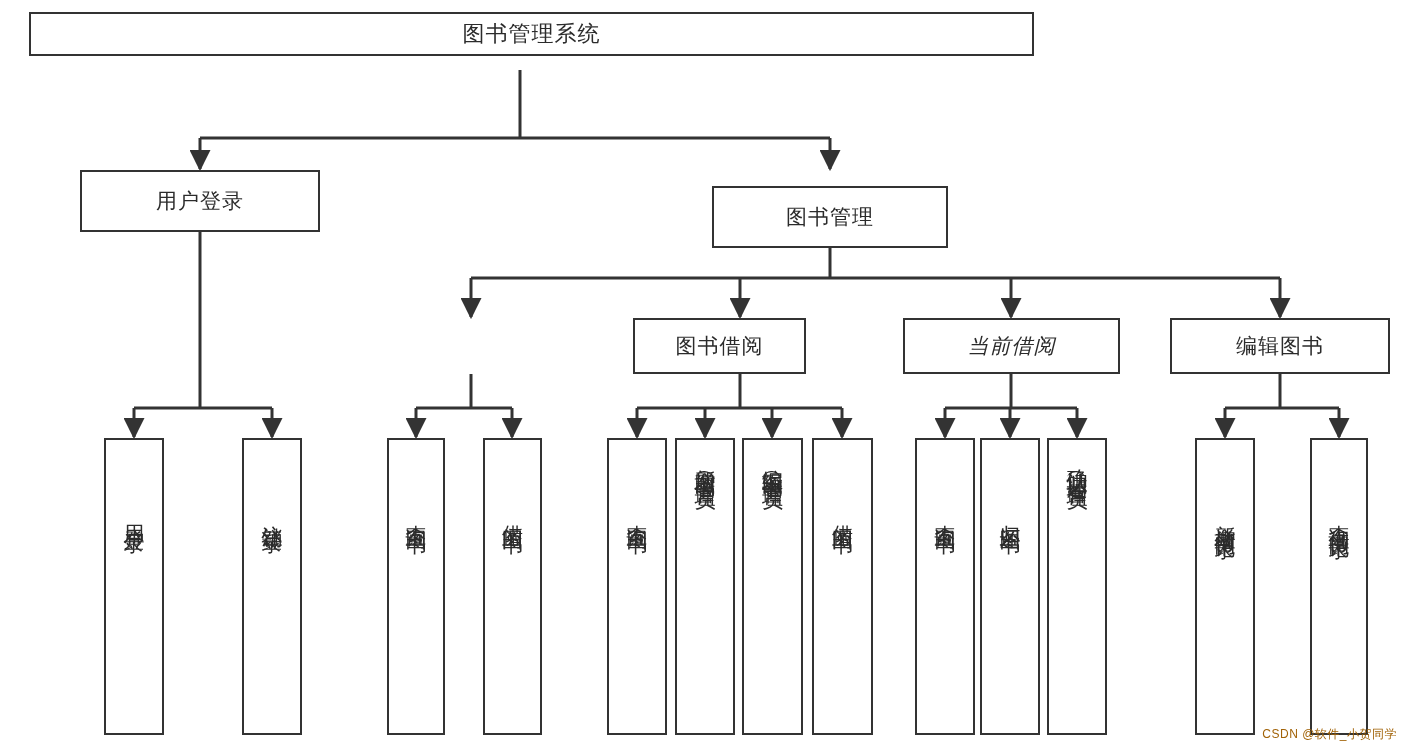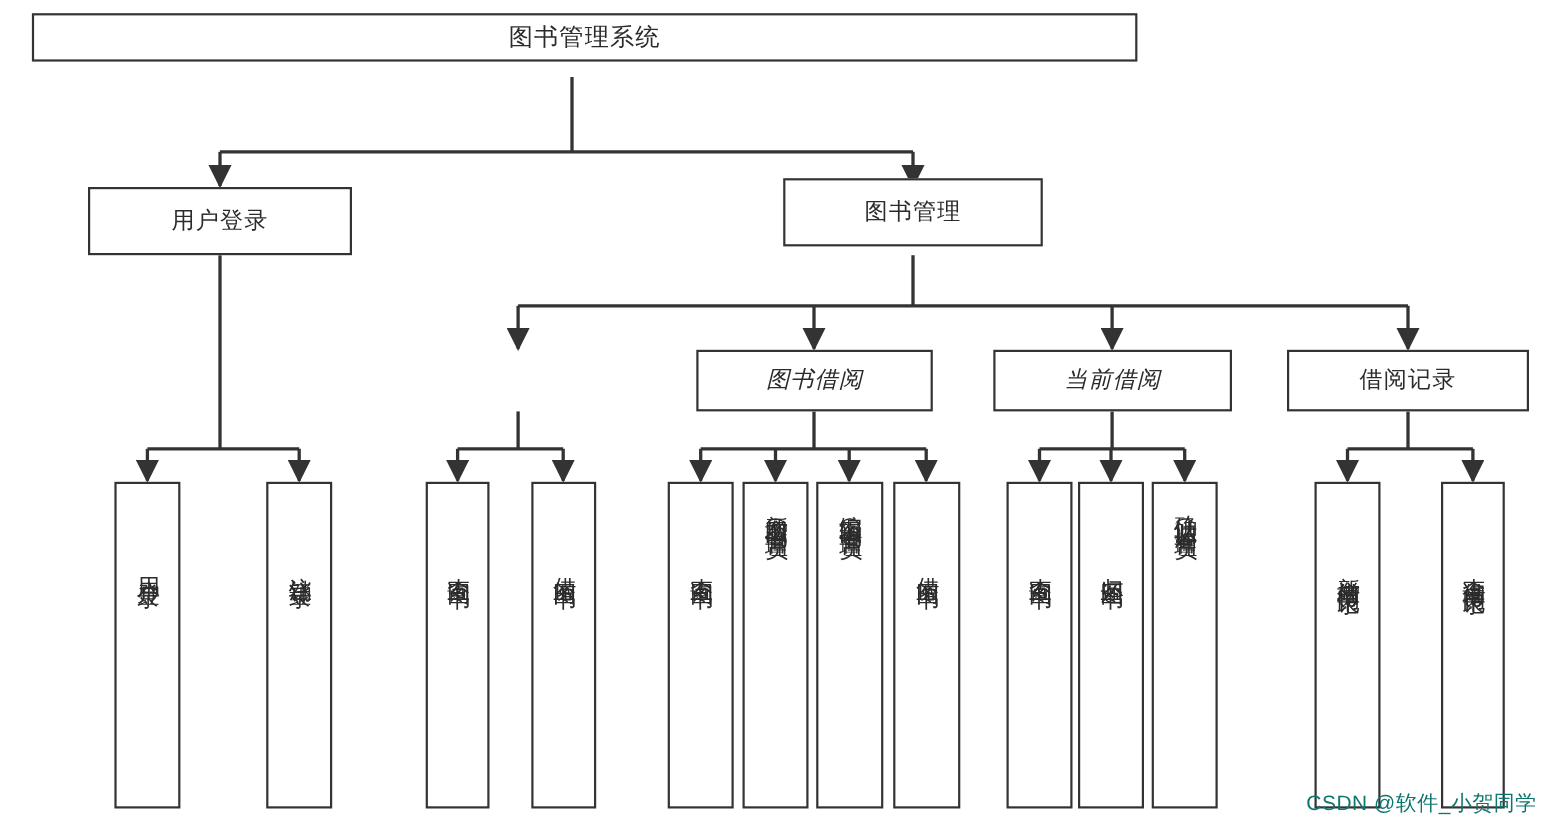--- a/index.html
+++ b/index.html
@@ -61,22 +61,22 @@
   .leaf.mid .vtext {
     padding-top: 60px;
   }
   .leaf.tall .vtext {
     padding-top: 4px;
   }
   .watermark {
     position: absolute;
     right: 8px;
     bottom: 4px;
-    font-size: 19px;
-    color: #0f766e;
+    font-size: 12px;
+    color: #a16207;
     letter-spacing: 0.5px;
     white-space: nowrap;
   }
 </style>
 </head>
 <body>
 
 <div id="canvas">
 
   <svg id="wires" viewBox="0 0 1405 747" xmlns="http://www.w3.org/2000/svg">
@@ -118,25 +118,25 @@
         <line x1="1280" y1="374" x2="1280" y2="408"></line>
         <line x1="1225" y1="408" x2="1339" y2="408"></line>
         <line x1="1225" y1="408" x2="1225" y2="437" marker-end="url(#arrow)"></line>
         <line x1="1339" y1="408" x2="1339" y2="437" marker-end="url(#arrow)"></line>
       </g>
   </svg>
 
   <div class="node root horiz" style="left: 18px; top: 12px; width: 1005px; height: 44px; margin-left: 11px;">图书管理系统</div>
 
   <div class="node horiz" style="left: 80px; top: 170px; width: 240px; height: 62px;">用户登录</div>
-  <div class="node horiz" style="left: 712px; top: 162px; width: 236px; height: 62px;">图书管理</div>
+  <div class="node horiz" style="left: 712px; top: 186px; width: 236px; height: 62px;">图书管理</div>
 
-  <div class="node horiz" style="left: 633px; top: 318px; width: 215px; height: 56px; font-style: italic;">图书借阅</div>
+  <div class="node horiz" style="left: 633px; top: 318px; width: 173px; height: 56px;">图书借阅</div>
   <div class="node horiz" style="left: 903px; top: 318px; width: 217px; height: 56px; font-style: italic;">当前借阅</div>
-  <div class="node horiz" style="left: 1170px; top: 318px; width: 220px; height: 56px;">借阅记录</div>
+  <div class="node horiz" style="left: 1170px; top: 318px; width: 220px; height: 56px;">编辑图书</div>
 
   <div class="node leaf mid" style="left: 104px; top: 438px; width: 60px; height: 297px;">
     <span class="vtext">用户登录</span>
   </div>
   <div class="node leaf mid" style="left: 242px; top: 438px; width: 60px; height: 297px;">
     <span class="vtext">注销登录</span>
   </div>
   <div class="node leaf mid" style="left: 387px; top: 438px; width: 58px; height: 297px;">
     <span class="vtext">查询图书</span>
   </div>

